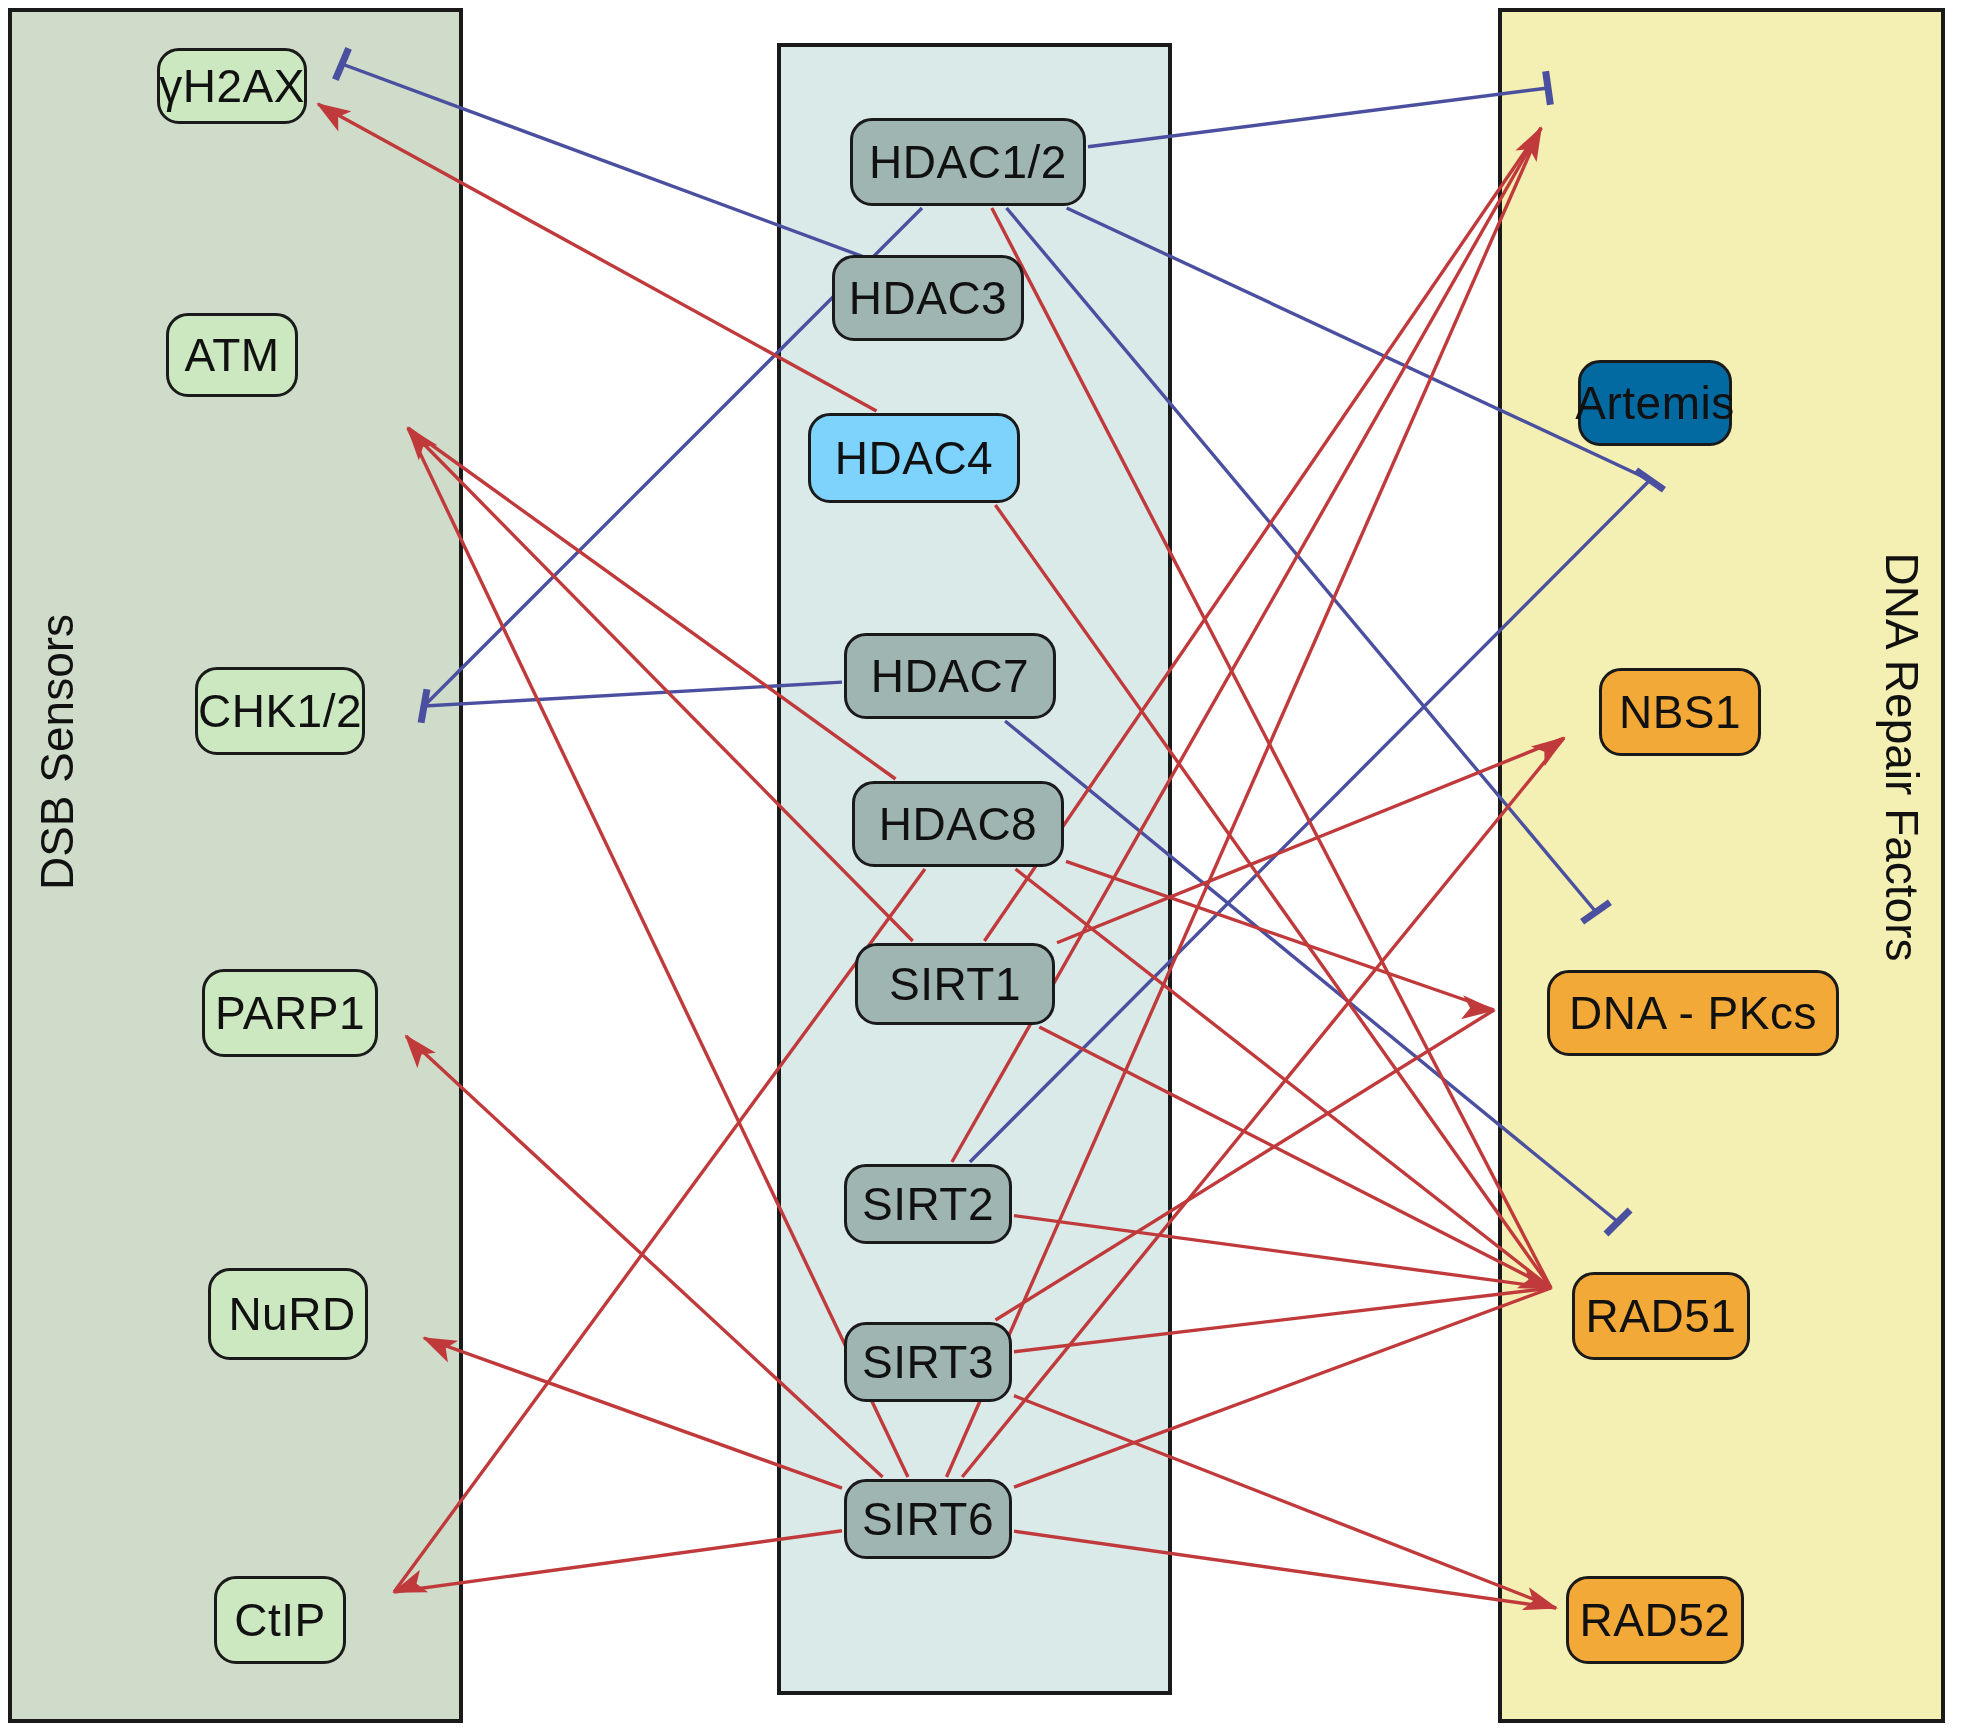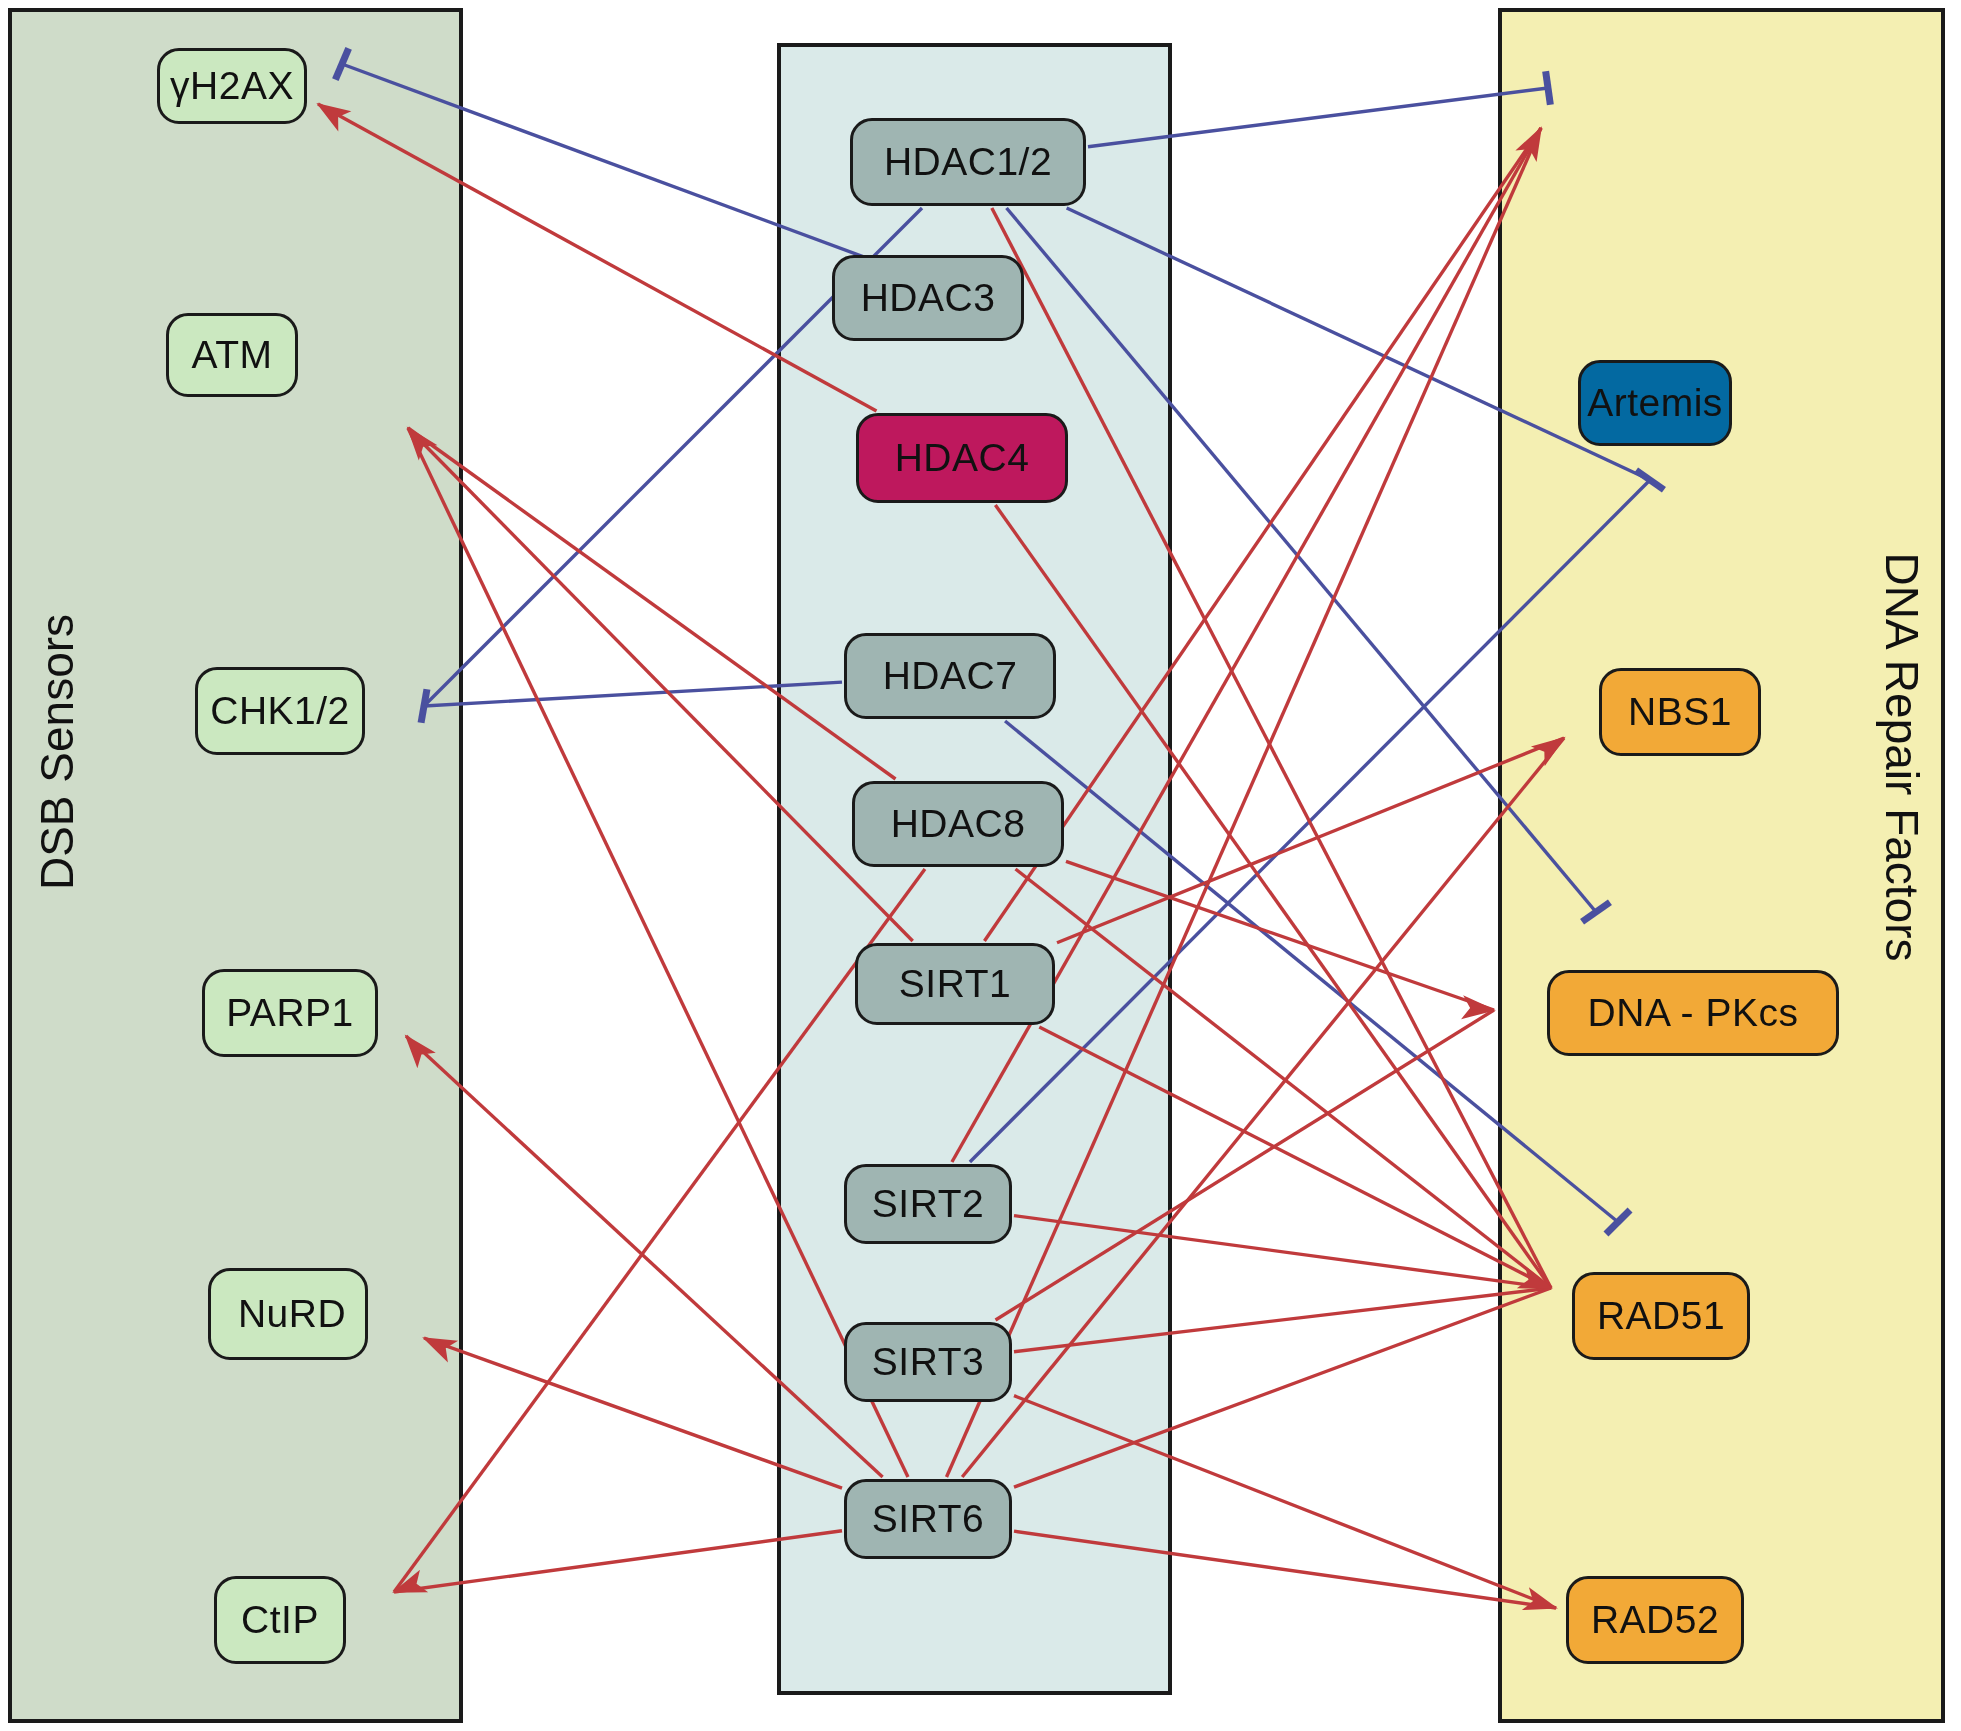--- a/index.html
+++ b/index.html
@@ -26,21 +26,21 @@
   #edge-layer{
     position:absolute;left:0;top:0;width:1961px;height:1731px;
     pointer-events:none;
   }
   .node{
     position:absolute;
     display:flex;align-items:center;justify-content:center;
     border:3px solid #1a1a1a;
     border-radius:22px;
     box-sizing:border-box;
-    font-size:39px;
+    font-size:46px;
     color:#111;
     letter-spacing:0.5px;
   }
   .edge-line{fill:none;}
 </style>
 </head>
 <body>
 
 <div id="figure">
   <div class="panel" style="left: 8px; top: 8px; width: 455px; height: 1715px; background: rgb(207, 220, 201);"></div>
@@ -147,21 +147,21 @@
     </div>
     <div class="node" style="left: 214px; top: 1576px; width: 132px; height: 88px; background: rgb(203, 232, 192);">
       <span>CtIP</span>
     </div>
     <div class="node" style="left: 850px; top: 118px; width: 236px; height: 88px; background: rgb(159, 181, 178);">
       <span>HDAC1/2</span>
     </div>
     <div class="node" style="left: 832px; top: 255px; width: 192px; height: 86px; background: rgb(159, 181, 178);">
       <span>HDAC3</span>
     </div>
-    <div class="node" style="left: 856px; top: 413px; width: 212px; height: 90px; background: #be185d;">
+    <div class="node" style="left: 808px; top: 413px; width: 212px; height: 90px; background: #7dd3fc;">
       <span>HDAC4</span>
     </div>
     <div class="node" style="left: 844px; top: 633px; width: 212px; height: 86px; background: rgb(159, 181, 178);">
       <span>HDAC7</span>
     </div>
     <div class="node" style="left: 852px; top: 781px; width: 212px; height: 86px; background: rgb(159, 181, 178);">
       <span>HDAC8</span>
     </div>
     <div class="node" style="left: 855px; top: 943px; width: 200px; height: 82px; background: rgb(159, 181, 178);">
       <span>SIRT1</span>

